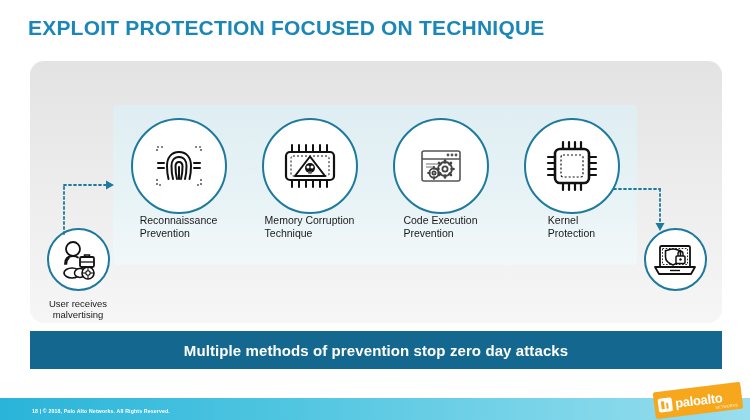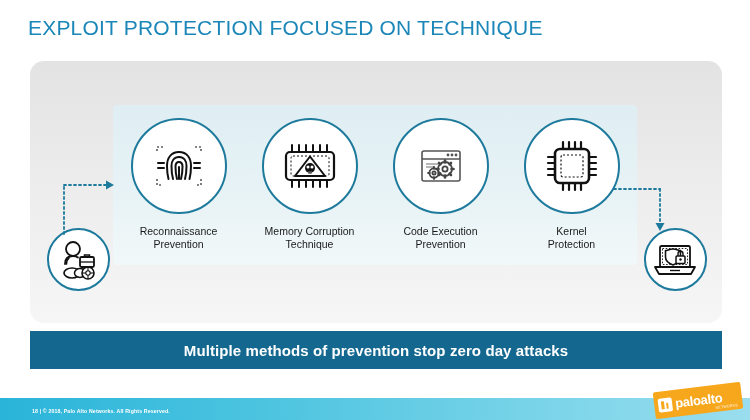--- a/index.html
+++ b/index.html
@@ -12,21 +12,21 @@
     overflow: hidden;
     position: relative;
   }
 
   
   .slide-title {
     position: absolute;
     left: 28px;
     top: 16px;
     font-size: 21px;
-    font-weight: normal;
+    font-weight: bold;
     letter-spacing: 0.2px;
     color: #1b87b8;
     text-transform: uppercase;
     white-space: nowrap;
   }
 
   
   .outer-panel {
     position: absolute;
     left: 30px;
@@ -69,25 +69,24 @@
     width: 96px;
     height: 96px;
     border-radius: 50%;
     background: #ffffff;
     border: 2px solid #1d7a9c;
     display: flex;
     align-items: center;
     justify-content: center;
   }
   .tech-label {
-    margin-top: 11px;
+    margin-top: 0;
     font-size: 10.5px;
     line-height: 12.5px;
     color: #1a1a1a;
-    text-align: center;
     white-space: pre-line;
   }
 
   
   .endcap {
     position: absolute;
     width: 126px;
     display: flex;
     flex-direction: column;
     align-items: center;
@@ -364,20 +363,22 @@
       <circle cx="32" cy="35" r="6" fill="#fff" stroke="#111" stroke-width="1.6"></circle>
       <g stroke="#111" stroke-width="1.1">
         <circle cx="32" cy="35" r="2.2" fill="none"></circle>
         <line x1="32" y1="29" x2="32" y2="32.8"></line>
         <line x1="32" y1="37.2" x2="32" y2="41"></line>
         <line x1="26" y1="35" x2="29.8" y2="35"></line>
         <line x1="34.2" y1="35" x2="38" y2="35"></line>
       </g>
     </svg>
   </div>
+  <div class="endcap-label">User receives
+malvertising</div>
 </div>
 
 <div class="endcap endcap-right">
   <div class="endcap-circle">
     <svg width="46" height="42" viewBox="0 0 46 42">
       <rect x="8" y="7" width="30" height="21" rx="1.5" fill="#fff" stroke="#111" stroke-width="1.8"></rect>
       <rect x="10.5" y="9.5" width="25" height="16" fill="none" stroke="#111" stroke-width="0.9" stroke-dasharray="1.6 1.6"></rect>
       <path d="M3 28 L43 28 L39 35 L7 35 Z" fill="#fff" stroke="#111" stroke-width="1.8" stroke-linejoin="round"></path>
       <line x1="18" y1="31.5" x2="28" y2="31.5" stroke="#111" stroke-width="1.4"></line>
       <path d="M21 10 C24.5 10 26.5 11.5 28.5 11.5 L28.5 18 C28.5 22 25 24.5 21 26 C17 24.5 13.5 22 13.5 18 L13.5 11.5 C15.5 11.5 17.5 10 21 10 Z" fill="#fff" stroke="#111" stroke-width="1.6" stroke-linejoin="round"></path>

